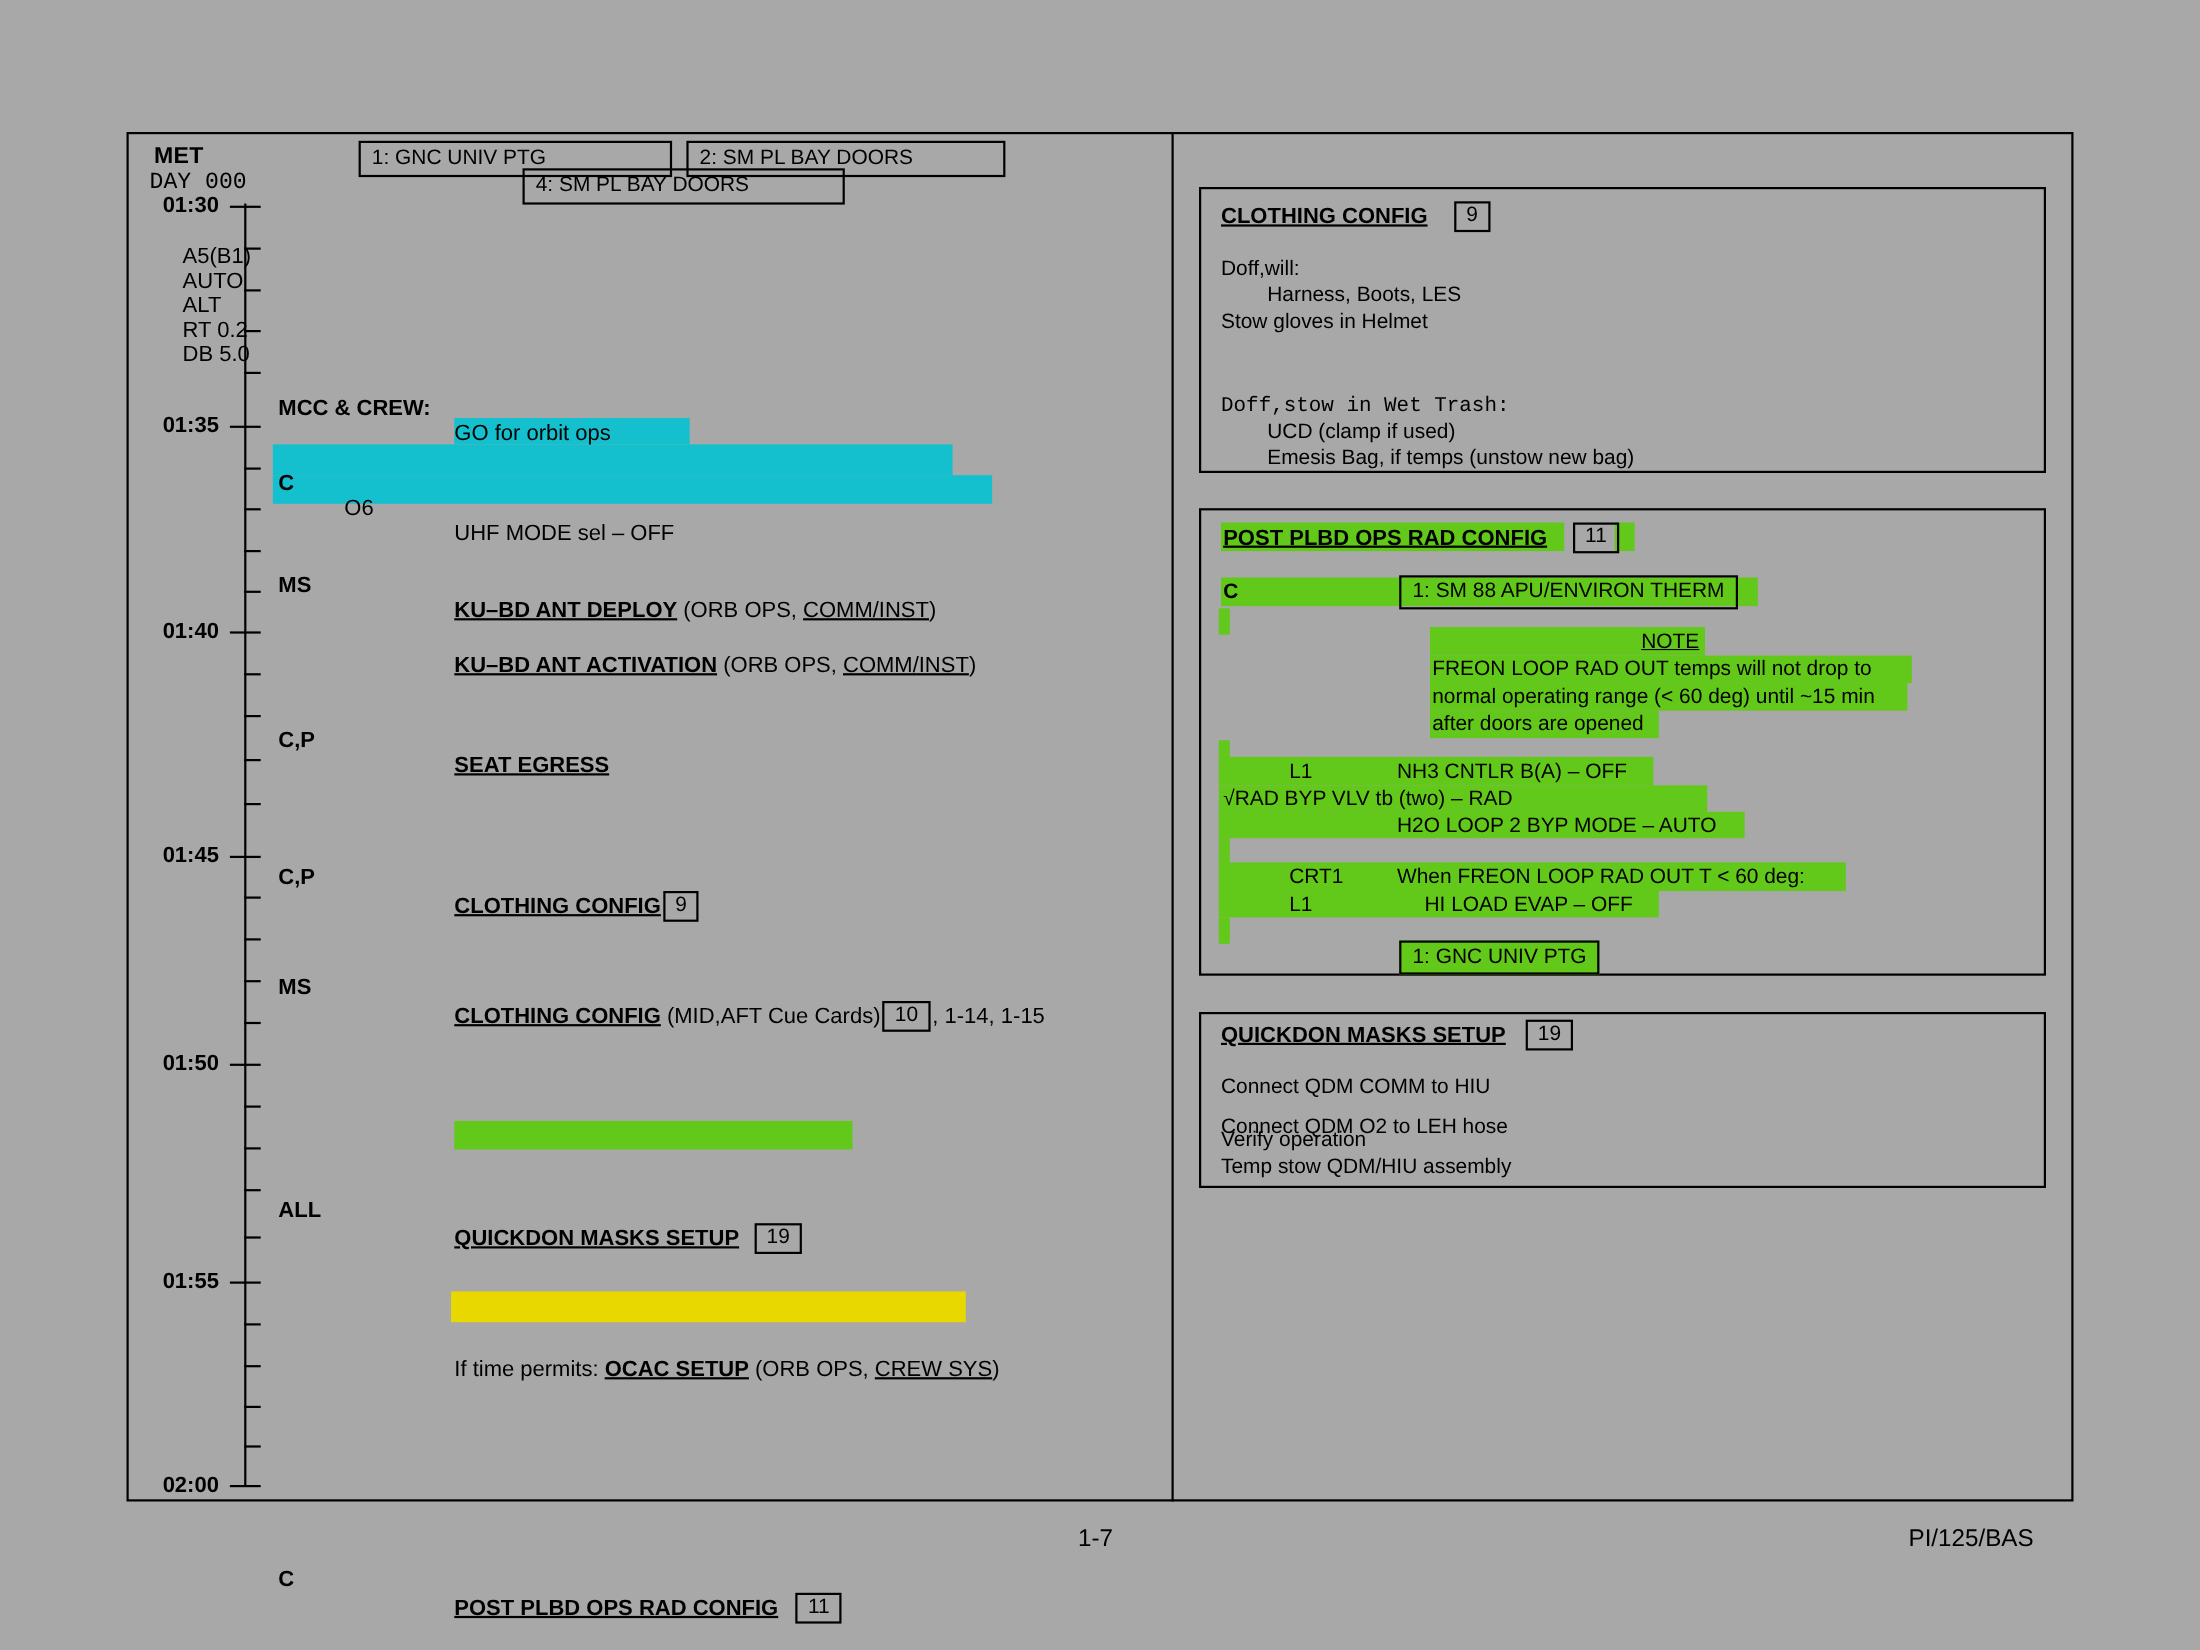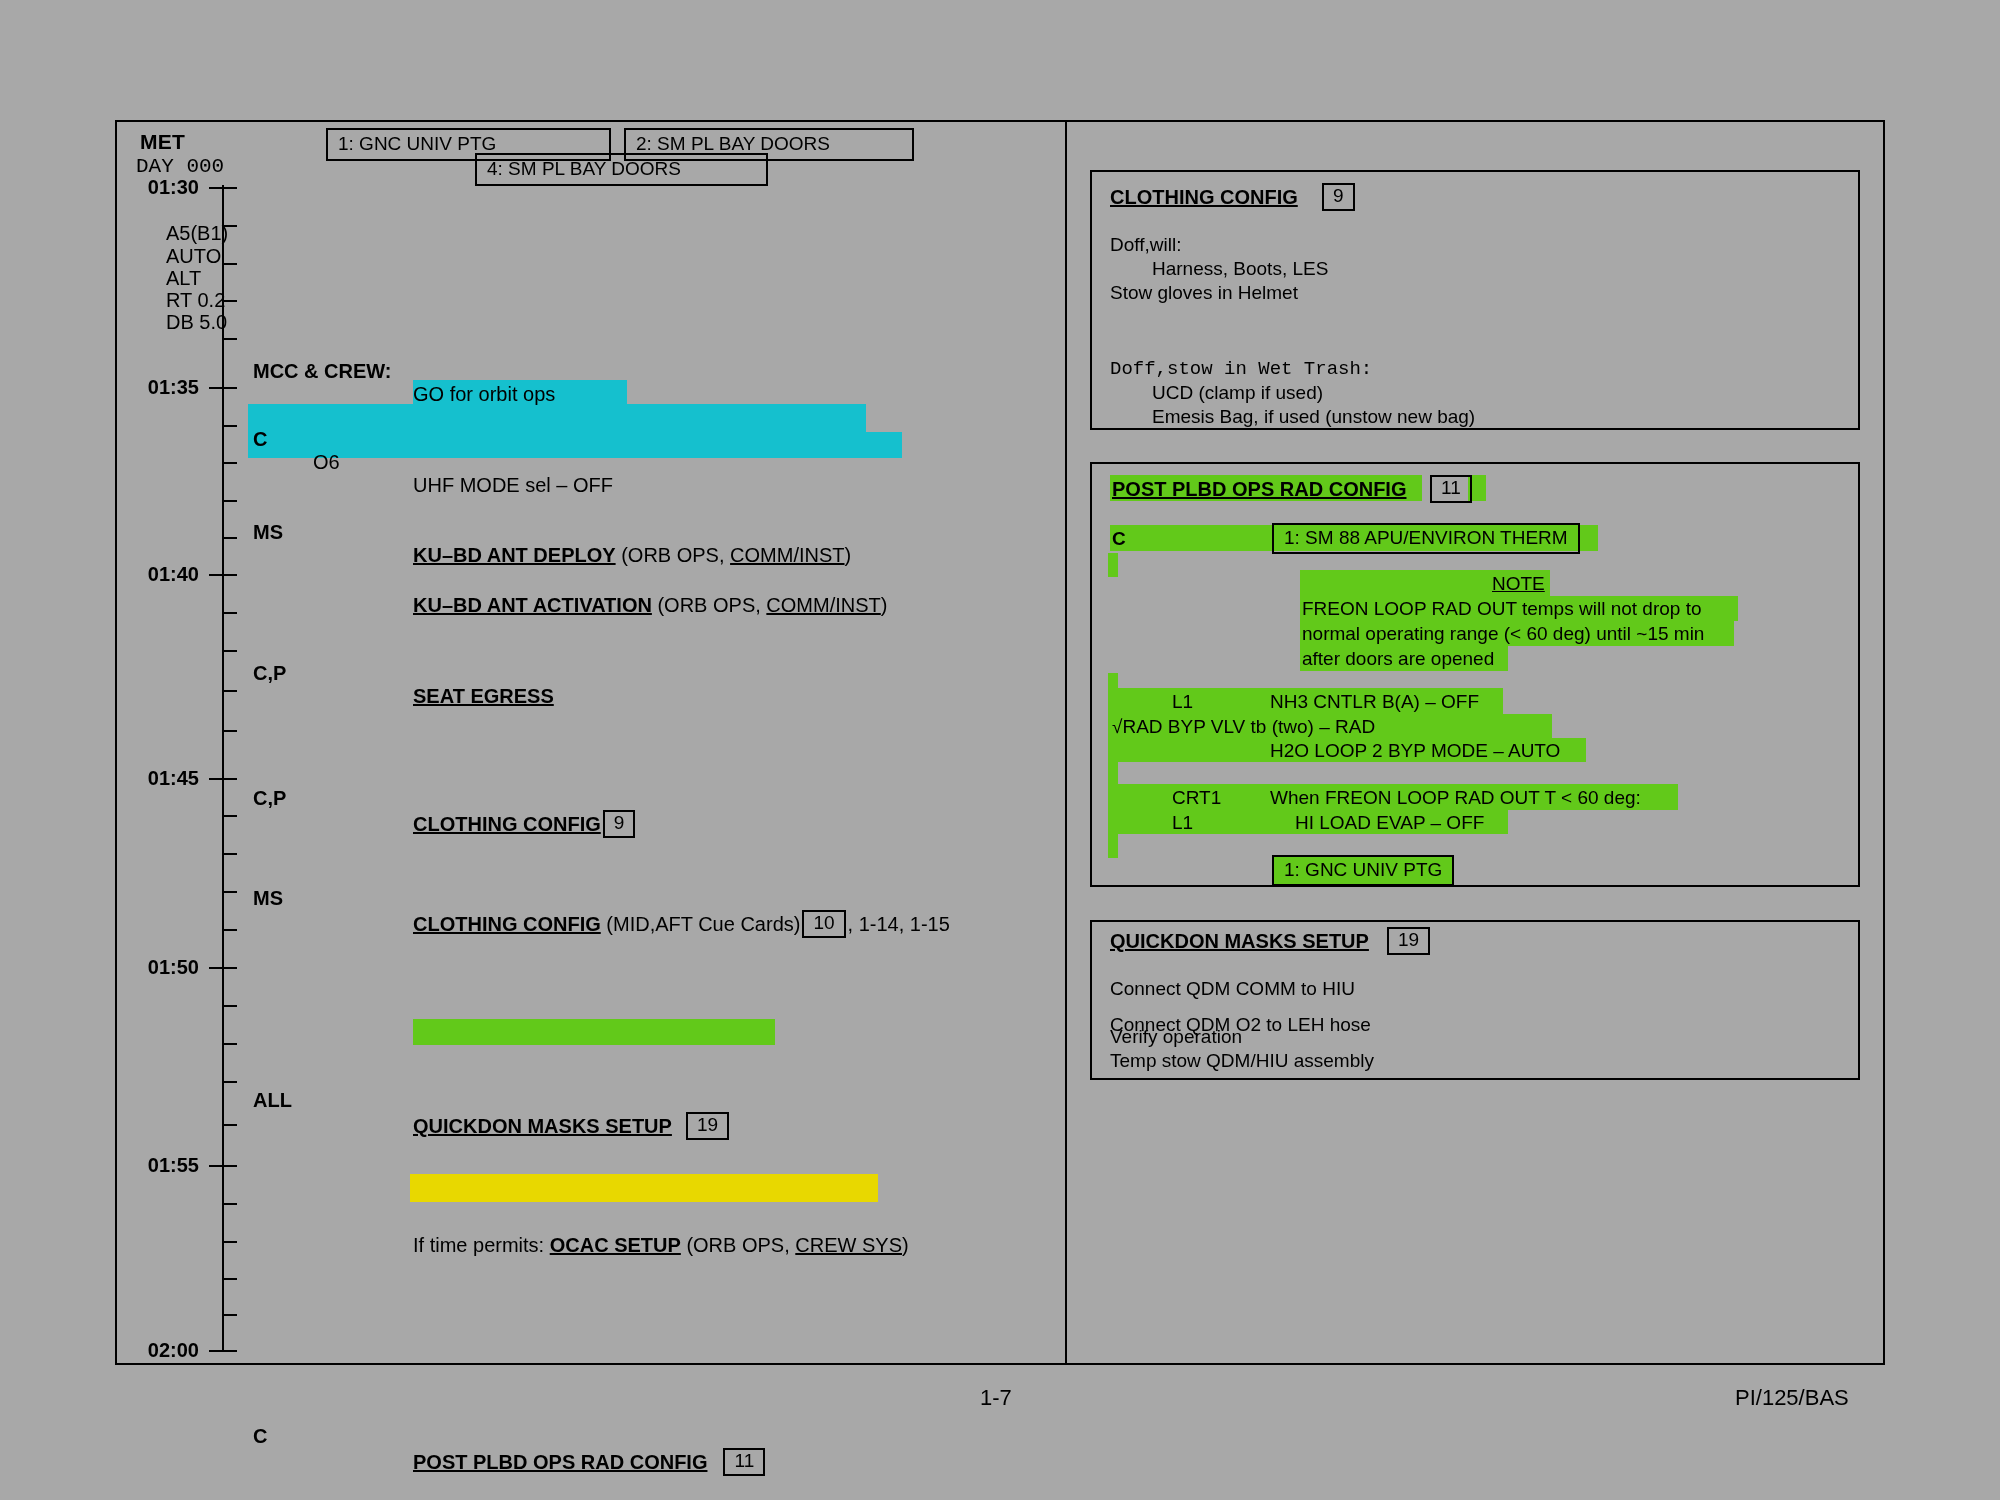--- a/index.html
+++ b/index.html
@@ -268,21 +268,21 @@
   <div class="act lyr" style="top:1019px"><span class="bu">POST PLBD OPS RAD CONFIG</span><span class="numbox" style="margin-left:16px">11</span></div>
 
   <div class="panel" id="panel-clothing"></div>
   <div class="p-title" style="left:1110px; top:186px;">CLOTHING CONFIG</div>
   <div style="position:absolute; left:1320px; top:183px;"><span class="numbox">9</span></div>
   <div class="p-text" style="left:1110px; top:234px;">Doff,will:</div>
   <div class="p-text" style="left:1152px; top:258px;">Harness, Boots, LES</div>
   <div class="p-text" style="left:1110px; top:282px;">Stow gloves in Helmet</div>
   <div class="p-text" style="left:1110px; top:358px;font-family:Liberation Mono, monospace;">Doff,stow in Wet Trash:</div>
   <div class="p-text" style="left:1152px; top:382px;">UCD (clamp if used)</div>
-  <div class="p-text" style="left:1152px; top:406px;">Emesis Bag, if used (unstow new bag)</div>
+  <div class="p-text" style="left:1152px; top:406px;">Emesis Bag, if temps (unstow new bag)</div>
 
   <div class="panel" id="panel-rad"></div>
 
   <div class="hlbar hl-green" style="left:1110px; top:475px; width:312px; height:26px;"></div>
   <div class="hlbar hl-green" style="left:1468px; top:475px; width:18px; height:26px;"></div>
   <div class="hlbar hl-green" style="left:1110px; top:525px; width:488px; height:26px;"></div>
   <div class="hlbar hl-green" style="left:1108px; top:553px; width:10px; height:24px;"></div>
   <div class="hlbar hl-green" style="left:1300px; top:570px; width:250px; height:26px;"></div>
   <div class="hlbar hl-green" style="left:1300px; top:596px; width:438px; height:25px;"></div>
   <div class="hlbar hl-green" style="left:1300px; top:621px; width:434px; height:25px;"></div>

